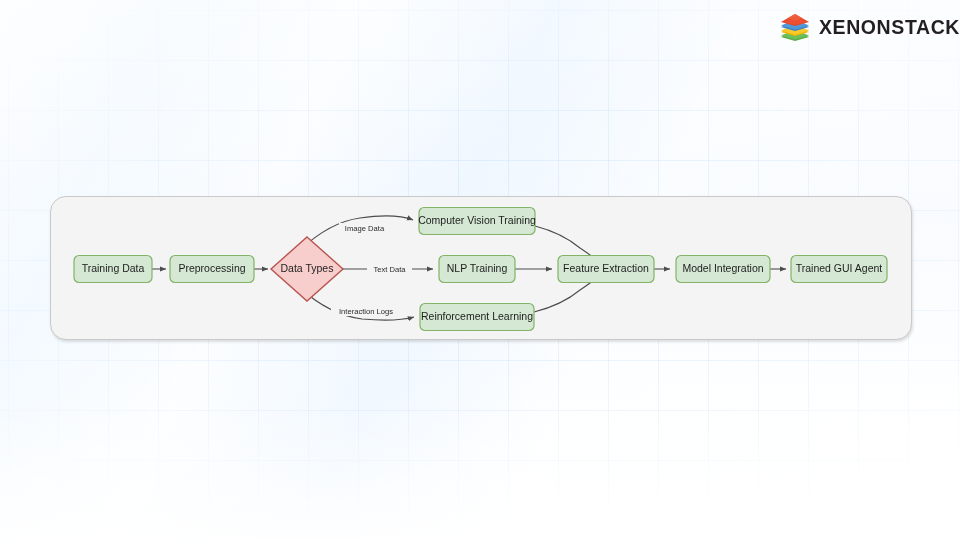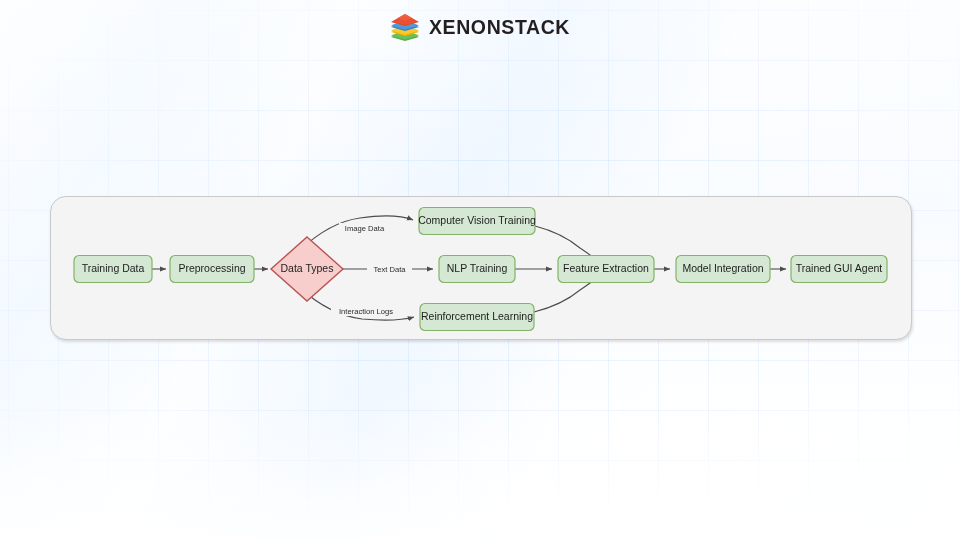--- a/index.html
+++ b/index.html
@@ -49,21 +49,21 @@
     pointer-events: none;
   }
 
   
   #brand-header {
     position: absolute;
     top: 13px;
     left: 0;
     width: 960px;
     display: flex;
-    justify-content: center;
+    justify-content: flex-end;
     align-items: center;
     gap: 9px;
   }
   #brand-mark { width: 30px; height: 29px; display: block; }
   #brand-wordmark {
     font-size: 19.5px;
     font-weight: bold;
     letter-spacing: 0.6px;
     color: #231f20;
     line-height: 1;

